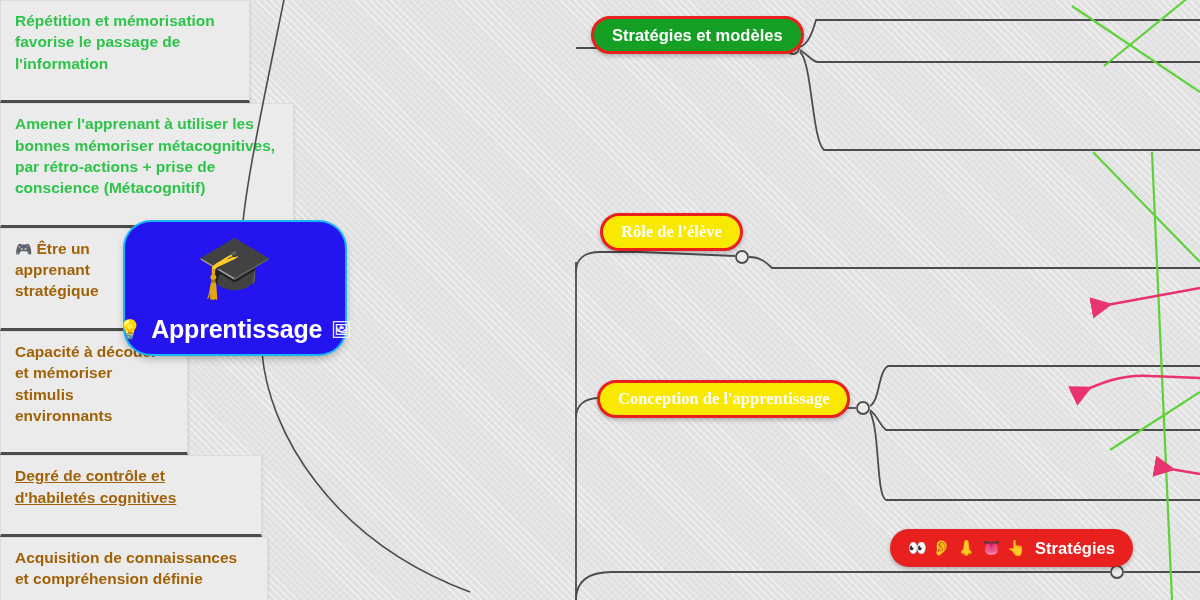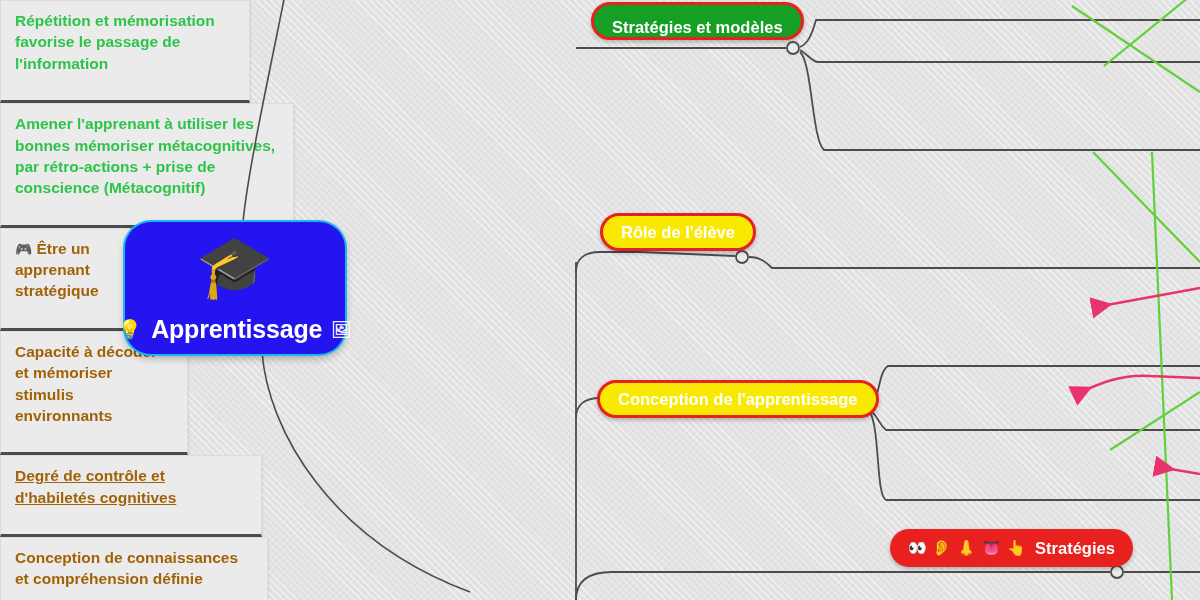--- a/index.html
+++ b/index.html
@@ -85,21 +85,21 @@
     border-radius: 999px;
     padding: 0 18px;
     height: 38px;
     color: #ffffff;
     font-size: 16.5px;
     font-weight: bold;
     justify-content: center;
     box-shadow: 0 2px 4px rgba(0,0,0,0.25);
   }
   .pill.green  { background: #15a025; border: 3px solid #e8201e; }
-  .pill.yellow { background: #f9e800; border: 3px solid #e8201e; }
+  .pill.yellow { background: #f9e800; border: 3px solid #e8201e; font-family: Liberation Serif, serif; }
   .pill.plain-yellow { background: #ece51c; border: none; box-shadow: 0 2px 5px rgba(0,0,0,0.18); }
   .pill.red    { background: #e8201e; border: none; }
   .pill .emojis { margin-right: 8px; font-size: 15px; letter-spacing: 1px; }
 
   
   .card {
     display: block;
     box-sizing: border-box;
     background: #ebebeb;
     border: 1px solid #dcdcdc;
@@ -110,21 +110,21 @@
     line-height: 1.38;
     white-space: normal;
     box-shadow: 1px 1px 2px rgba(0,0,0,0.07);
   }
   .card.green-text  { color: #2ec44a; }
   .card.olive-text  { color: #a16207; }
   .card.red-text    { color: #e8201e; margin-top: 21px; }
   .card .lead-emoji { font-size: 14px; margin-right: 4px; }
 
   
-  #n-strategies       { left: 591px;  top: 2px; align-items: flex-end;   }
+  #n-strategies       { left: 591px;  top: 16px;   }
   #c-repetition       { left: 818px;  top: -22px; width: 250px; }
   #c-metacog          { left: 808px;  top: 68px;  width: 294px; }
   #n-role             { left: 600px;  top: 213px; }
   #c-apprenant-strat  { left: 765px;  top: 206px; width: 180px; }
   #c-capacite         { left: 888px;  top: 275px; width: 188px; }
   #n-conception       { left: 597px;  top: 380px; }
   #c-degre            { left: 885px;  top: 366px; width: 262px; text-decoration: underline; }
   #c-acquisition      { left: 880px;  top: 440px; width: 268px; }
   #n-apprentissage    { left: 380px;  top: 547px; }
   #n-recepteurs       { left: 890px;  top: 529px; }
@@ -222,21 +222,21 @@
 
   <div class="node pill yellow" id="n-conception">
     <span>Conception de l'apprentissage</span>
   </div>
 
   <div class="card olive-text" id="c-degre">
     <span>Degré de contrôle et d'habiletés cognitives</span>
   </div>
 
   <div class="card olive-text" id="c-acquisition">
-    <span>Conception de connaissances  et compréhension définie</span>
+    <span>Acquisition de connaissances  et compréhension définie</span>
   </div>
 
 
   <div class="node pill red" id="n-recepteurs">
     <span class="emojis">👀 👂 👃 👅 👆</span>
     <span>Stratégies</span>
   </div>
 
   <div class="card red-text" id="c-rece-cut">
     <span class="lead-emoji">📕</span><span>Réc</span>

